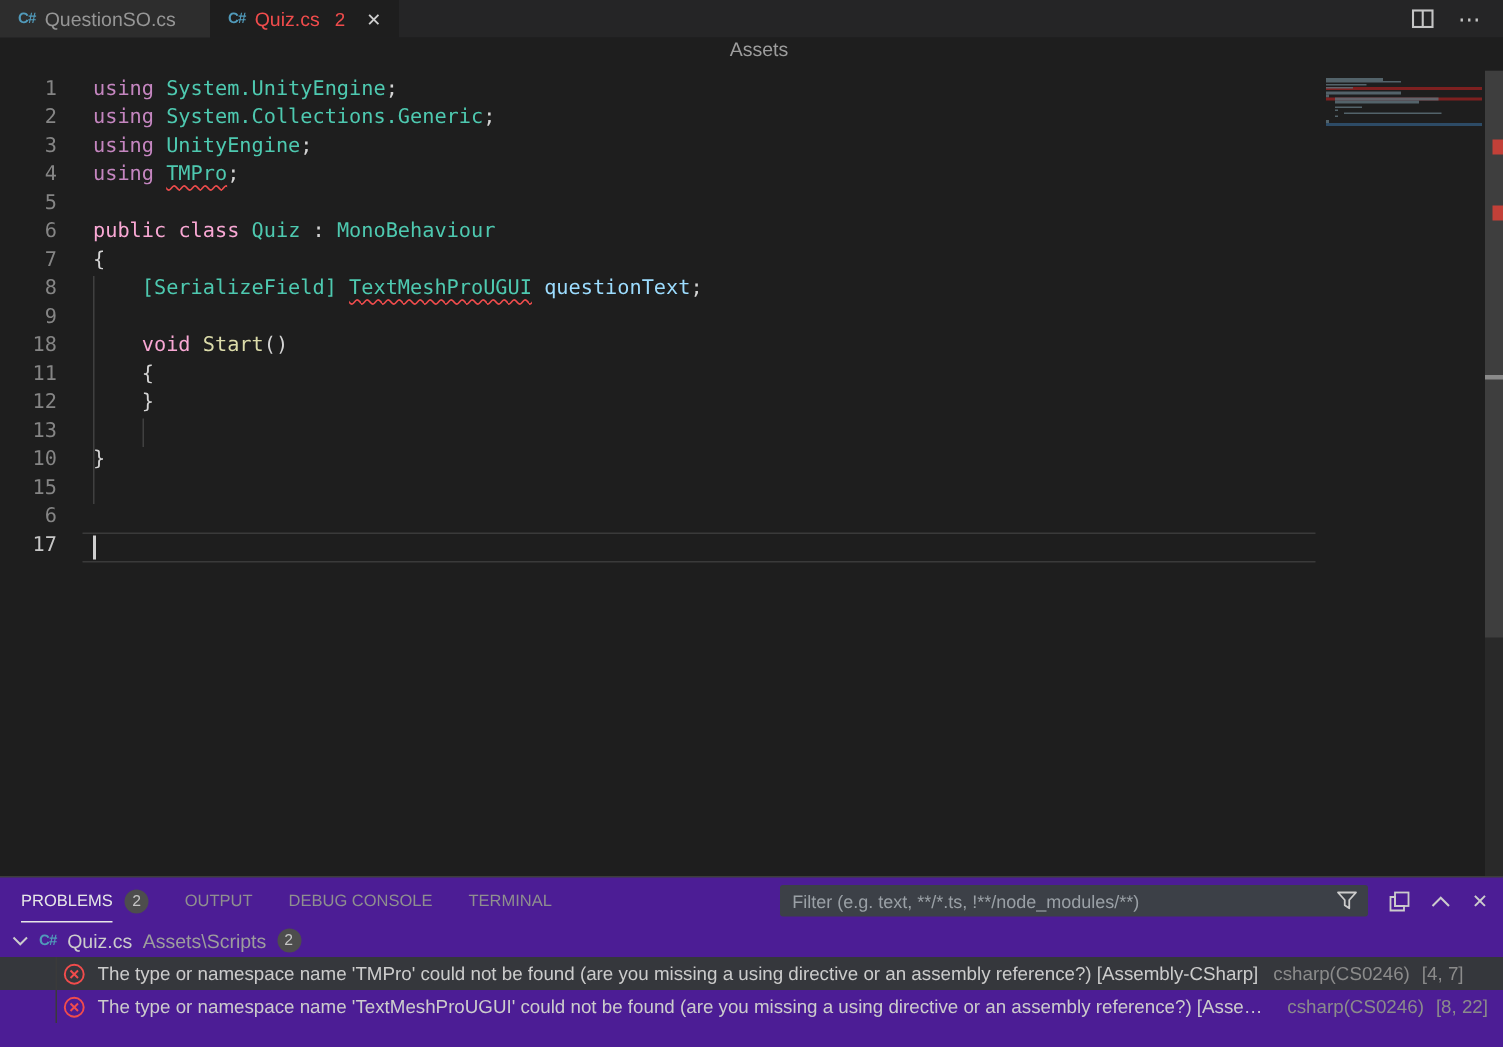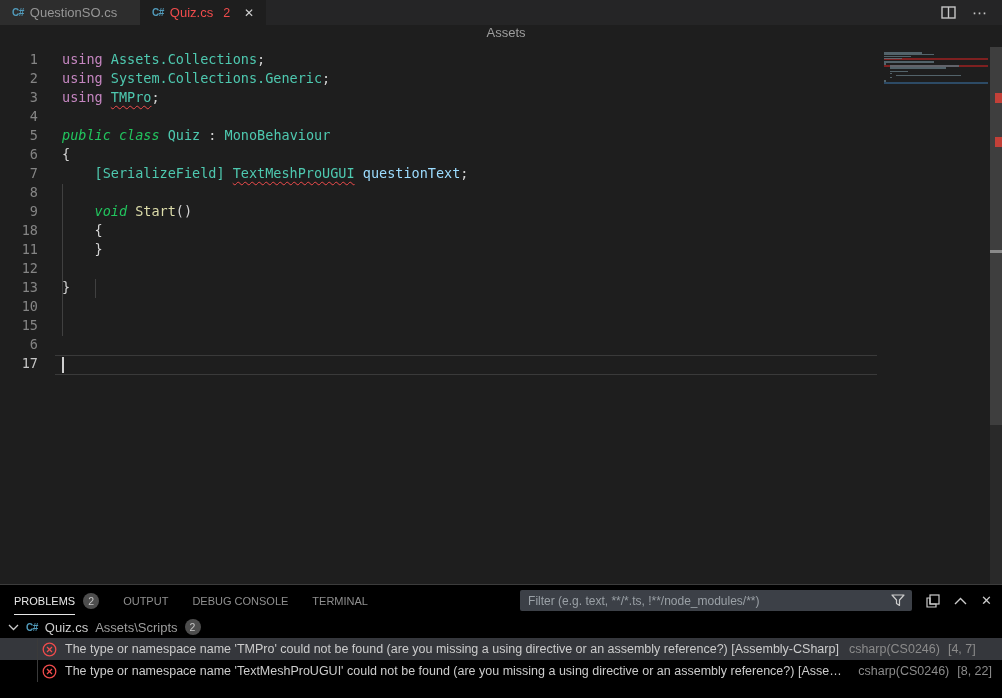--- a/index.html
+++ b/index.html
@@ -26,21 +26,21 @@
 
   
   #editor { position:relative; height:537px; background:#1e1e1e; overflow:hidden; }
   #gutter { position:absolute; left:0; top:4px; width:55px; }
   .ln { height:19px; line-height:19px; text-align:right; padding-right:17px; color:#858585;
         font:13.5px "DejaVu Sans Mono", monospace; }
   .ln.cur { color:#c6c6c6; }
   #code { position:absolute; left:55px; top:4px; right:118px; }
   .cline { height:19px; line-height:19px; padding-left:7px; white-space:pre;
            font:13.5px "DejaVu Sans Mono", monospace; color:#d4d4d4; }
-  .tk-k { color:#c586c0; } .tk-b { color:#22c55e;font-style:italic; } .tk-t { color:#4ec9b0; }
+  .tk-k { color:#c586c0; } .tk-b { color:#f9a8d4; } .tk-t { color:#4ec9b0; }
   .tk-v { color:#9cdcfe; } .tk-f { color:#dcdcaa; } .tk-p { color:#d4d4d4; }
   .tk-e { color:#4ec9b0; text-decoration:underline; text-decoration-style:wavy;
           text-decoration-color:#f14c4c; text-decoration-thickness:1px; text-underline-offset:3px; }
   .guide { position:absolute; width:1px; background:#404040; }
   #cur-line { position:absolute; left:55px; top:308px; width:822px; height:20px;
               border-top:1px solid #3a3a3a; border-bottom:1px solid #3a3a3a; }
   #cursor { position:absolute; left:62px; top:310px; width:2px; height:16px; background:#cfcfcf; }
 
   
   #minimap { position:absolute; left:884px; top:5px; width:104px; }
@@ -49,21 +49,21 @@
   .mm-line.mm-err { background:#7e2020; }
   .mm-line.mm-cur { background:#2d4b66; }
 
   
   #overview { position:absolute; right:0; top:0; width:12px; height:537px; background:#292929; }
   #ov-slider { position:absolute; top:0; left:0; right:0; height:378px; background:#3e3e3e; }
   .ov-err { position:absolute; left:5px; width:7px; height:10px; background:#c24038; }
   #ov-cursor { position:absolute; left:0; width:12px; height:3px; top:203px; background:#8a8a8a; }
 
   
-  #panel { height:114px; border-top:1px solid #3c3c3c; background:#000000; }
+  #panel { height:114px; border-top:1px solid #3c3c3c; background:#4c1d95; }
   #panel-header { height:31px; display:flex; align-items:center; padding:0 10px 0 14px; }
   #panel-tabs { display:flex; gap:24px; height:100%; align-items:center; }
   .ptab { font-size:11px; color:#8f8f8f; display:flex; align-items:center; gap:8px; height:100%; cursor:pointer; }
   .ptab.active { color:#e7e7e7; }
   .ptab.active .ptab-label { position:relative; }
   .ptab.active .ptab-label::after { content:""; position:absolute; left:0; right:0; bottom:-8px; height:1px; background:#e7e7e7; }
   .pbadge { min-width:16px; height:16px; border-radius:8px; background:#4d4d4d; color:#c5c5c5;
             font-size:10.5px; display:inline-flex; align-items:center; justify-content:center; padding:0 5px; }
   .filter-wrap { margin-left:auto; width:392px; position:relative; }
   .filter-input { width:100%; height:21px; background:#3c4047; border:none; border-radius:2px;
@@ -149,22 +149,23 @@
         <div class="ln">18</div>
         <div class="ln">11</div>
         <div class="ln">12</div>
         <div class="ln">13</div>
         <div class="ln">10</div>
         <div class="ln">15</div>
         <div class="ln">6</div>
         <div class="ln cur">17</div>
       </div>
     <div id="code">
-        <div class="cline"><span class="tk-k">using</span><span class="tk-p"> </span><span class="tk-t">Assets.Collections</span><span class="tk-p">;</span></div>
+        <div class="cline"><span class="tk-k">using</span><span class="tk-p"> </span><span class="tk-t">System.UnityEngine</span><span class="tk-p">;</span></div>
         <div class="cline"><span class="tk-k">using</span><span class="tk-p"> </span><span class="tk-t">System.Collections.Generic</span><span class="tk-p">;</span></div>
+        <div class="cline"><span class="tk-k">using</span><span class="tk-p"> </span><span class="tk-t">UnityEngine</span><span class="tk-p">;</span></div>
         <div class="cline"><span class="tk-k">using</span><span class="tk-p"> </span><span class="tk-e">TMPro</span><span class="tk-p">;</span></div>
         <div class="cline"></div>
         <div class="cline"><span class="tk-b">public</span><span class="tk-p"> </span><span class="tk-b">class</span><span class="tk-p"> </span><span class="tk-t">Quiz</span><span class="tk-p"> : </span><span class="tk-t">MonoBehaviour</span></div>
         <div class="cline"><span class="tk-p">{</span></div>
         <div class="cline"><span class="tk-p">    </span><span class="tk-t">[SerializeField]</span><span class="tk-p"> </span><span class="tk-e">TextMeshProUGUI</span><span class="tk-p"> </span><span class="tk-v">questionText</span><span class="tk-p">;</span></div>
         <div class="cline"></div>
         <div class="cline"><span class="tk-p">    </span><span class="tk-b">void</span><span class="tk-p"> </span><span class="tk-f">Start</span><span class="tk-p">()</span></div>
         <div class="cline"><span class="tk-p">    {</span></div>
         <div class="cline"><span class="tk-p">    }</span></div>
         <div class="cline"></div>

